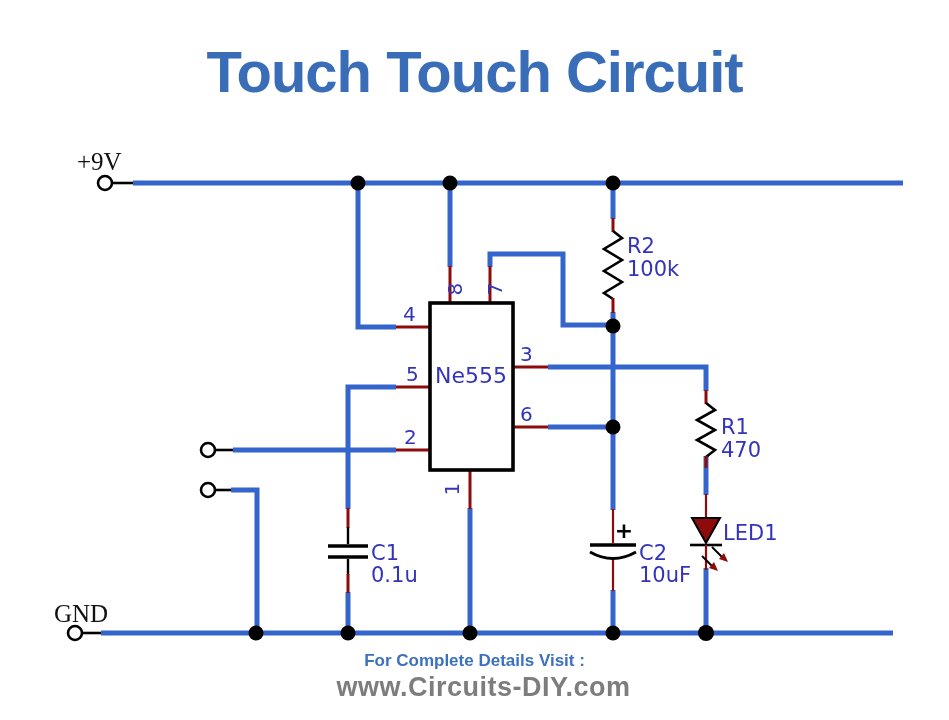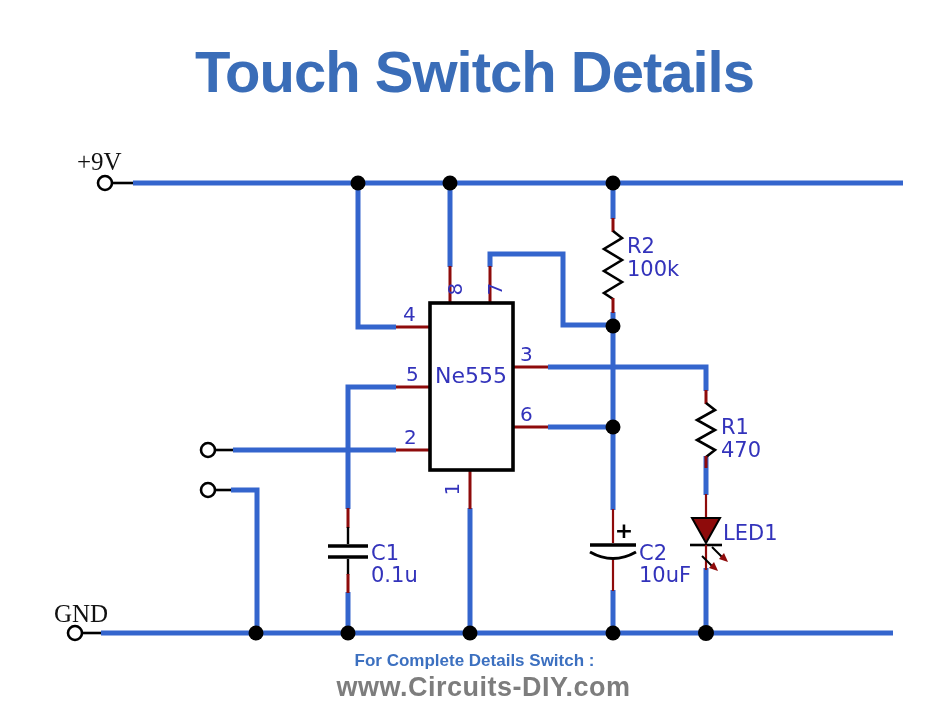--- a/index.html
+++ b/index.html
@@ -23,21 +23,21 @@
   .lead{stroke:#000;stroke-width:2.6;fill:none;}
   .lbl{fill:var(--label);font:21px "DejaVu Sans",sans-serif;}
   .pinlbl{fill:var(--label);font:20px "DejaVu Sans",sans-serif;}
   .serlbl{fill:#111;font:25px "Liberation Serif",serif;}
   .iclbl{fill:var(--label);font:22px "DejaVu Sans",sans-serif;text-anchor:middle;}
   .pluslbl{fill:#000;font:bold 22px "DejaVu Sans",sans-serif;text-anchor:middle;}
 </style>
 </head>
 <body>
 
-<div class="page-title">Touch Switch Details</div>
+<div class="page-title">Touch Touch Circuit</div>
 
 <svg width="949" height="720" viewBox="0 0 949 720">
 
   <text class="serlbl" x="77" y="170">+9V</text>
   <text class="serlbl" x="54" y="622" font-size="27">GND</text>
 
   <line class="lead" x1="112" y1="183" x2="134" y2="183"></line>
   <circle class="term" cx="105" cy="183" r="7"></circle>
   <line class="lead" x1="82" y1="633" x2="103" y2="633"></line>
   <circle class="term" cx="75" cy="633" r="7"></circle>
@@ -142,15 +142,15 @@
   <circle class="dot" cx="613" cy="326" r="7.5"></circle>
   <circle class="dot" cx="613" cy="427" r="7.5"></circle>
   <circle class="dot" cx="256" cy="633" r="7.5"></circle>
   <circle class="dot" cx="348" cy="633" r="7.5"></circle>
   <circle class="dot" cx="470" cy="633" r="7.5"></circle>
   <circle class="dot" cx="613" cy="633" r="7.5"></circle>
   <circle class="dot" cx="706" cy="633" r="8"></circle>
 </svg>
 
 <div class="footer">
-  <div class="footer-l1">For Complete Details Switch :</div>
+  <div class="footer-l1">For Complete Details Visit :</div>
   <div class="footer-l2">www.Circuits-DIY.com</div>
 </div>
 
 </body></html>

